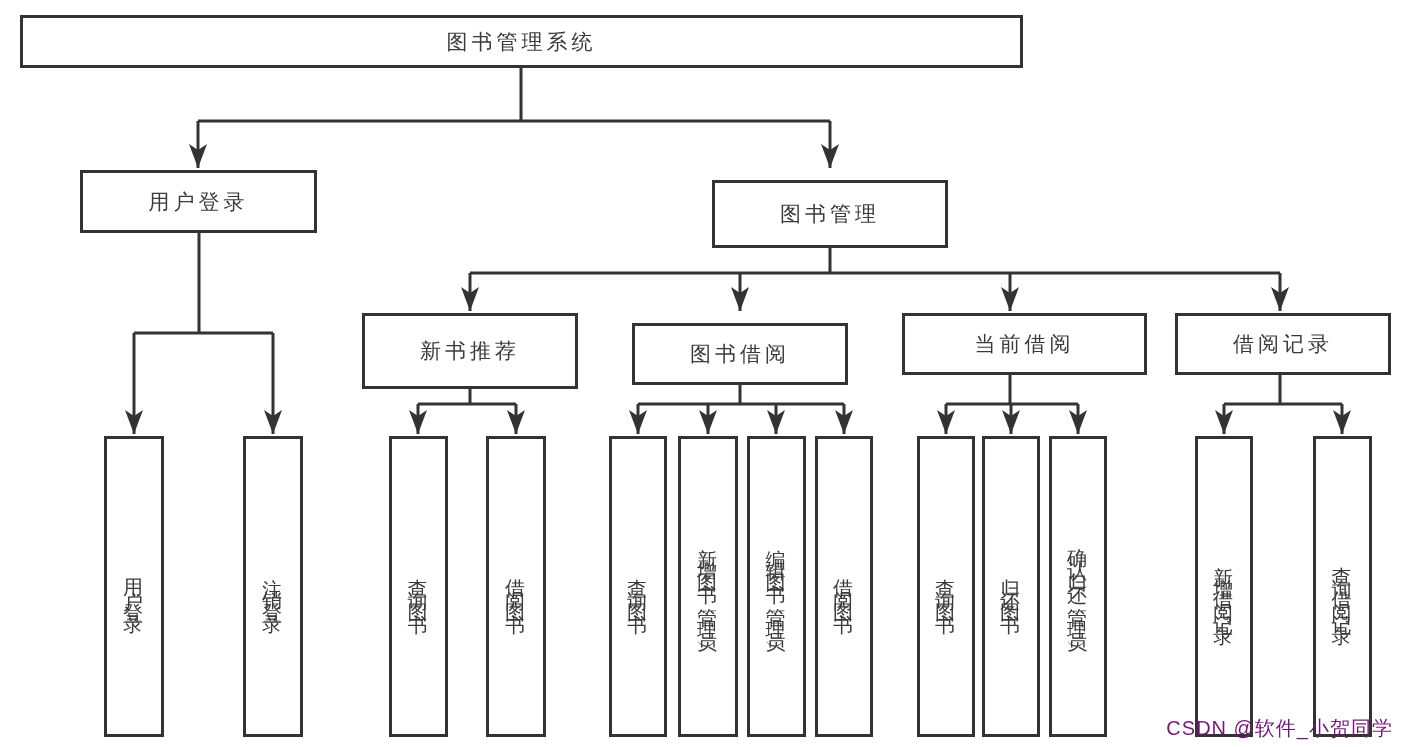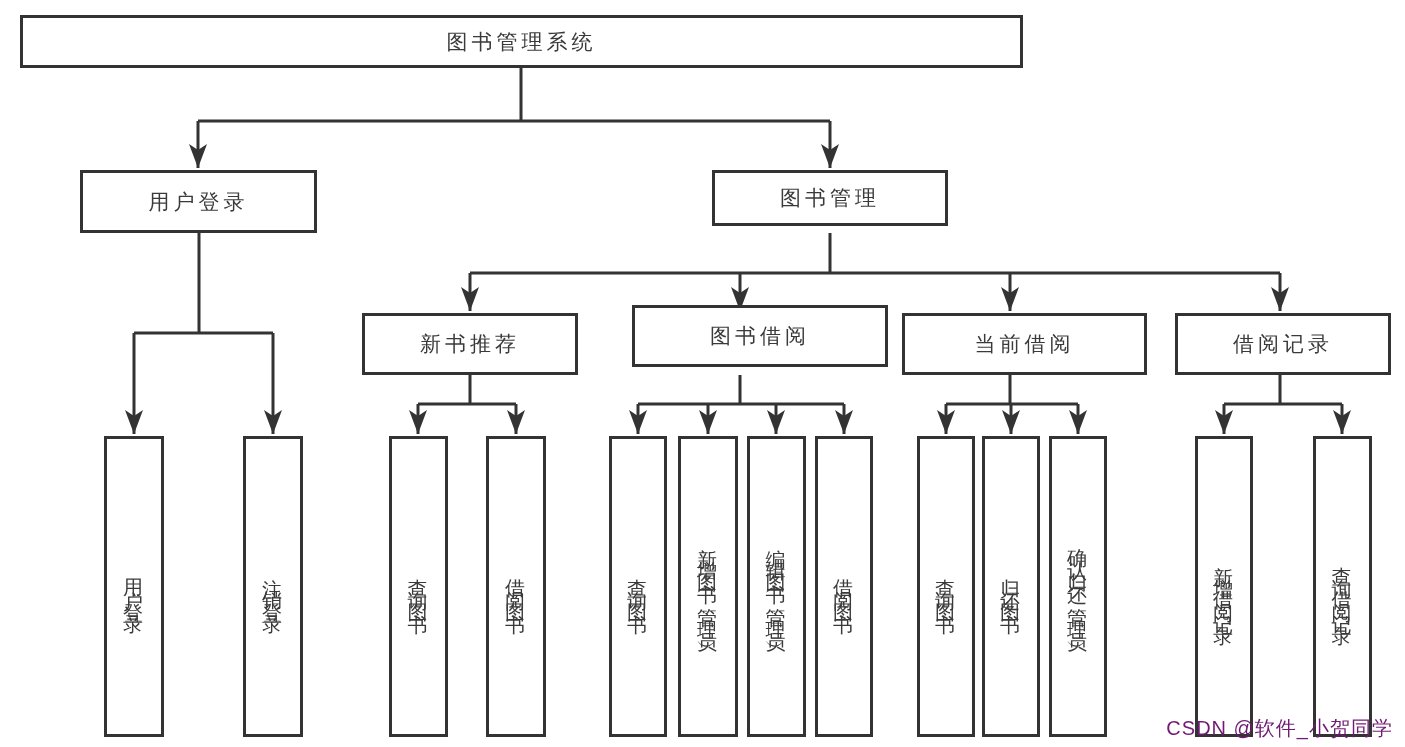--- a/index.html
+++ b/index.html
@@ -110,28 +110,28 @@
     <line class="aw" x1="1342" y1="404" x2="1342" y2="434"></line>
   </svg>
 
   <div class="node hbox" style="left:20px; top:15px; width:1003px; height:53px;">
     <span>图书管理系统</span>
   </div>
 
   <div class="node hbox" style="left:80px; top:170px; width:237px; height:63px;">
     <span>用户登录</span>
   </div>
-  <div class="node hbox" style="left:712px; top:170px; width:236px; height:56px;">
+  <div class="node hbox" style="left:712px; top:180px; width:236px; height:68px;">
     <span>图书管理</span>
   </div>
 
-  <div class="node hbox" style="left:362px; top:313px; width:216px; height:62px;">
+  <div class="node hbox" style="left:362px; top:313px; width:216px; height:76px;">
     <span>新书推荐</span>
   </div>
-  <div class="node hbox" style="left:632px; top:305px; width:256px; height:62px;text-align:right;">
+  <div class="node hbox" style="left:632px; top:323px; width:216px; height:62px;text-align:right;">
     <span>图书借阅</span>
   </div>
   <div class="node hbox" style="left:902px; top:313px; width:245px; height:62px;">
     <span>当前借阅</span>
   </div>
   <div class="node hbox" style="left:1175px; top:313px; width:216px; height:62px;">
     <span>借阅记录</span>
   </div>
 
   <div class="node vbox" style="left:104px; top:436px; width:60px; height:301px;">

